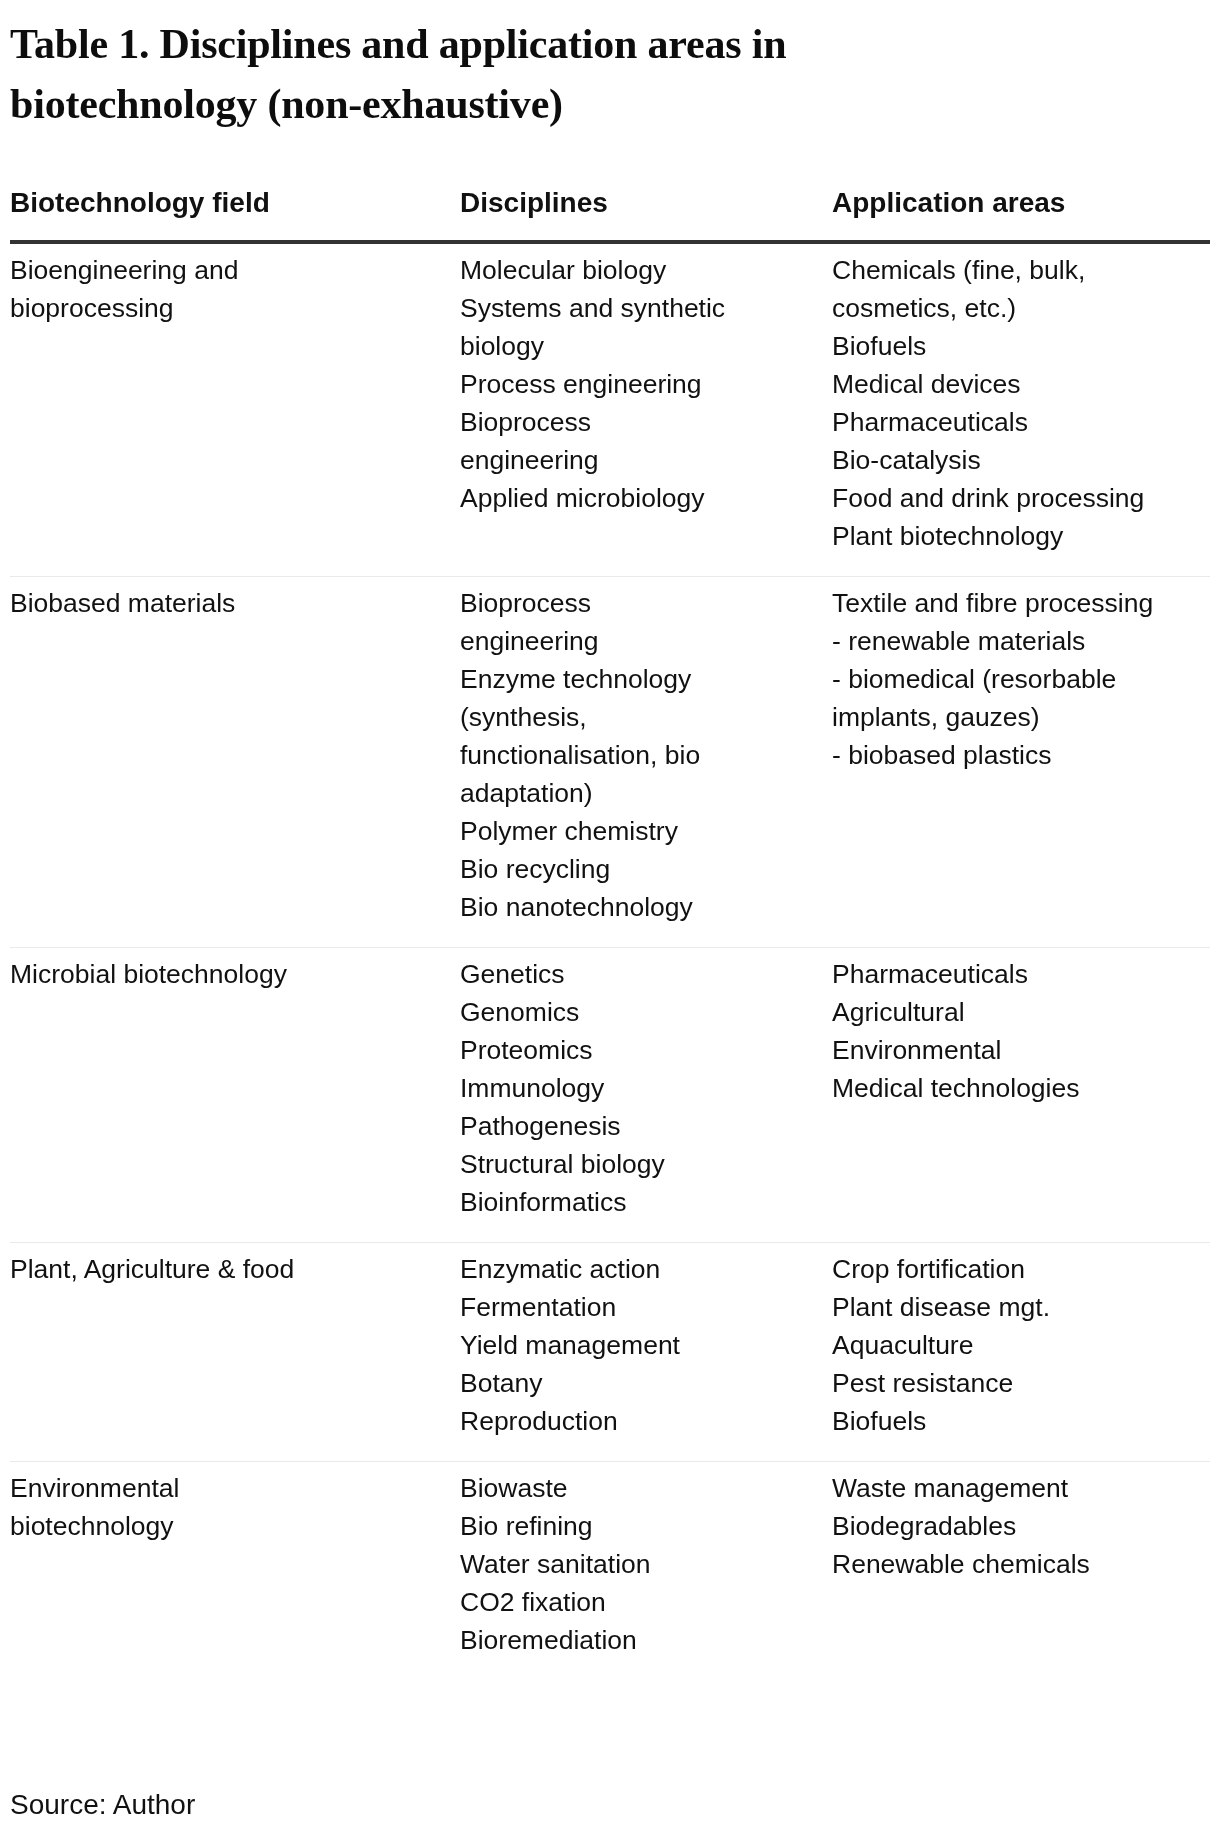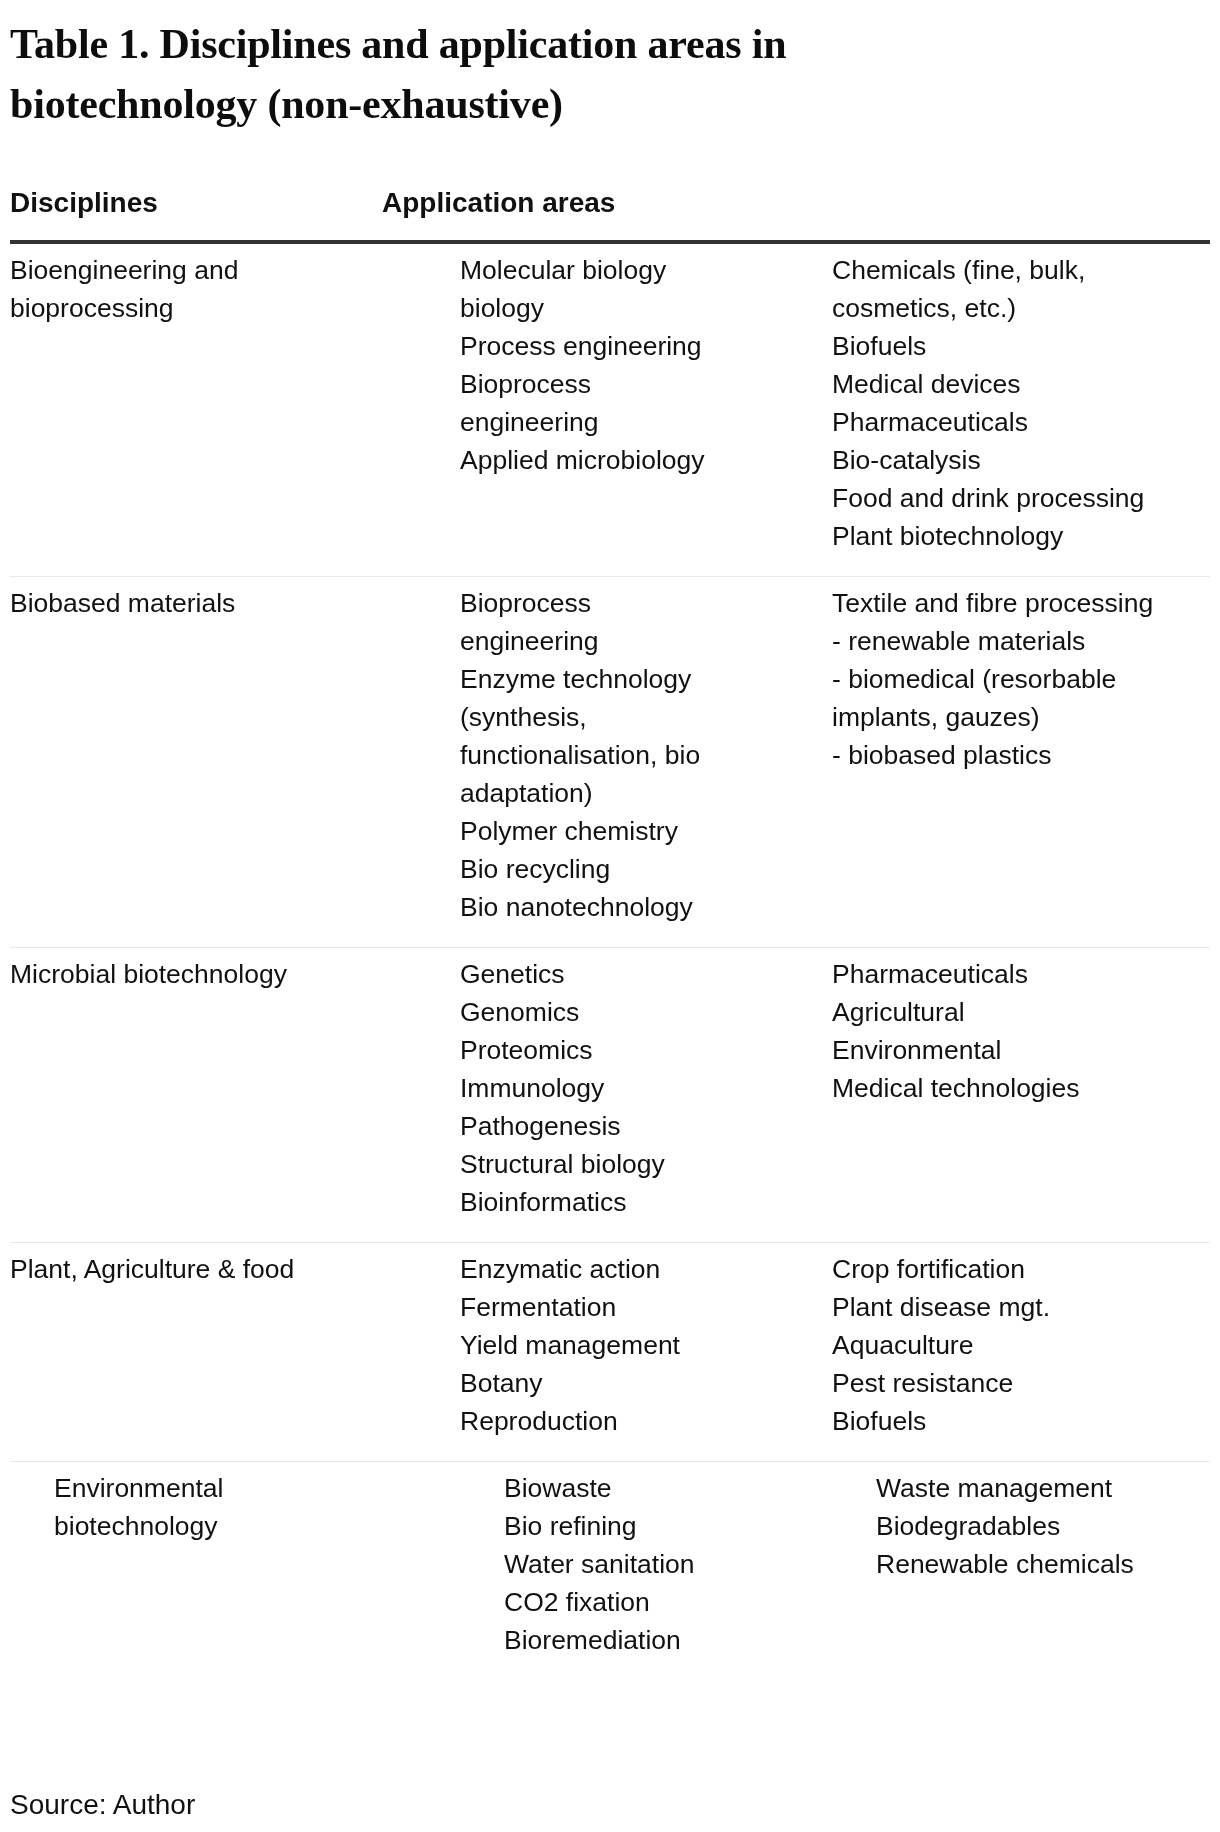--- a/index.html
+++ b/index.html
@@ -57,21 +57,20 @@
     .col3 { width: 378px; flex: 0 0 378px; }
     .tbody-row {
       display: flex;
       align-items: flex-start;
       padding: 7px 0 21px 0;
       border-bottom: 1.5px solid #e9e9e9;
       box-sizing: border-box;
     }
     .tbody-row.last {
       border-bottom: none;
-      margin-left: 44px;
     }
     .td {
       font-size: 26.5px;
       line-height: 38px;
       color: #111111;
     }
     .td .line {
       display: block;
       white-space: nowrap;
     }
@@ -90,28 +89,30 @@
     }
   </style>
 </head>
 <body>
 
 <div class="page">
   <h1 class="title">Table 1. Disciplines and application areas in biotechnology (non-exhaustive)</h1>
 
   <div class="table">
     <div class="thead-row">
+      <div class="th col1">Biotechnology field</div>
       <div class="th col2">Disciplines</div>
       <div class="th col3">Application areas</div>
     </div>
 
     <div class="tbody-row">
       <div class="td col1 field-cell">Bioengineering and bioprocessing</div>
       <div class="td col2">
         <span class="line">Molecular biology</span>
+        <span class="line">Systems and synthetic</span>
         <span class="line">biology</span>
         <span class="line">Process engineering</span>
         <span class="line">Bioprocess</span>
         <span class="line">engineering</span>
         <span class="line">Applied microbiology</span>
       </div>
       <div class="td col3">
         <span class="line">Chemicals (fine, bulk,</span>
         <span class="line">cosmetics, etc.)</span>
         <span class="line">Biofuels</span>

